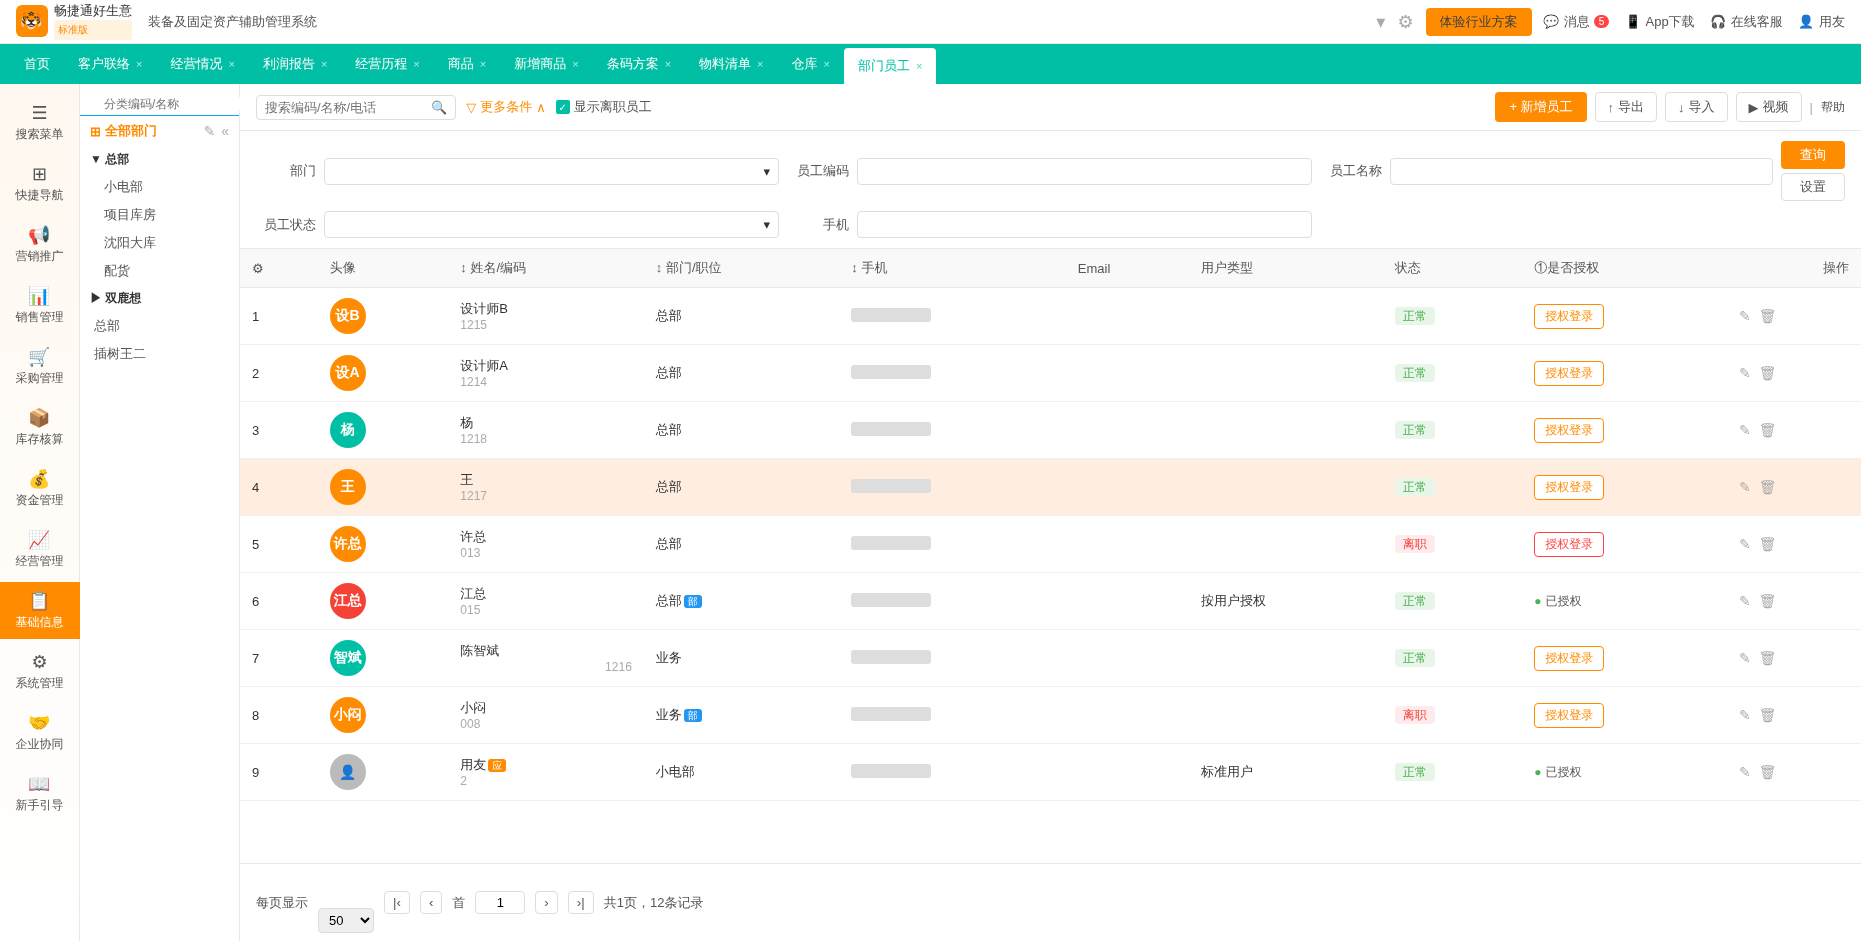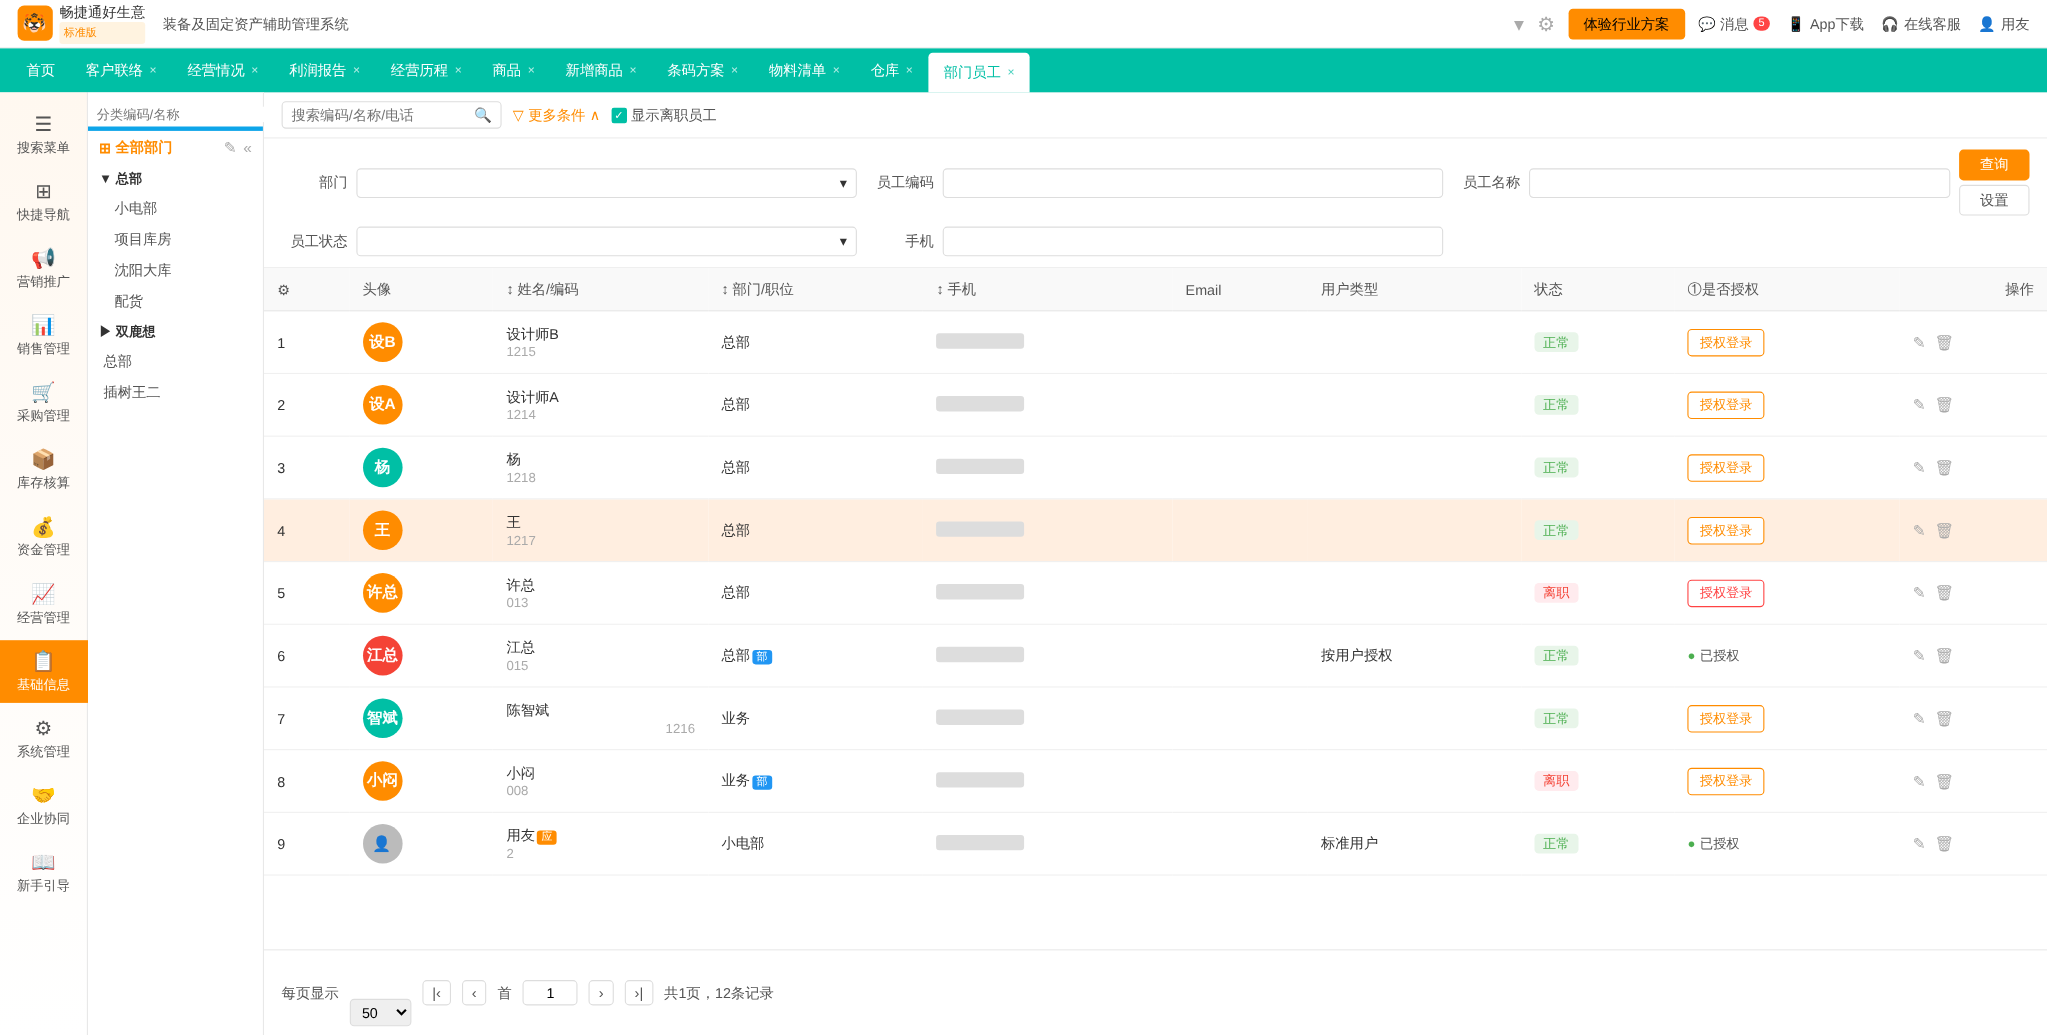--- a/index.html
+++ b/index.html
@@ -11,21 +11,21 @@
       border-bottom: 1px solid #e8e8e8; padding: 0 16px; gap: 12px;
     }
     .logo-area { display: flex; align-items: center; gap: 6px; min-width: 120px; }
     .logo-icon { width: 32px; height: 32px; background: #ff8c00; border-radius: 6px; display: flex; align-items: center; justify-content: center; color: #fff; font-size: 18px; font-weight: bold; }
     .logo-text { font-size: 13px; color: #333; line-height: 1.3; }
     .logo-badge { font-size: 10px; color: #ff8c00; background: #fff3e0; padding: 3px 4px; border-radius: 3px; }
     .system-title { font-size: 13px; color: #555; flex: 1; font-family: Liberation Serif, serif; }
     .top-actions { display: flex; align-items: center; gap: 16px; margin-left: auto; }
     .top-btn { display: flex; align-items: center; gap: 4px; color: #555; font-size: 13px; cursor: pointer; }
     .top-btn .badge { background: #f44; color: #fff; border-radius: 10px; font-size: 10px; padding: 1px 5px; }
-    .trial-btn { background: #ff8c00; color: #000000; border: none; border-radius: 4px; padding: 5px 14px; cursor: pointer; font-size: 13px; }
+    .trial-btn { background: #ff8c00; color: #404040; border: none; border-radius: 4px; padding: 5px 14px; cursor: pointer; font-size: 13px; }
 
     
     .nav-tabs {
       background: #00bfa5; display: flex; align-items: center; padding: 0 10px;
       height: 40px; gap: 0;
     }
     .nav-tab {
       color: #fff; padding: 0 14px; height: 40px; display: flex; align-items: center;
       cursor: pointer; font-size: 13px; white-space: nowrap; gap: 4px; position: relative;
     }
@@ -107,21 +107,21 @@
     .page-btn { border: 1px solid #ddd; background: #fff; border-radius: 4px; padding: 3px 8px; cursor: pointer; color: #555; }
     .page-btn:disabled { opacity: 0.4; cursor: default; }
     .page-input { border: 1px solid #ddd; border-radius: 4px; padding: 3px 8px; width: 50px; text-align: center; font-size: 13px; }
     .dept-panel { width: 160px; background: #fff; border-right: 1px solid #e8e8e8; padding: 8px 0; flex-shrink: 0; }
     .dept-panel-header { display: flex; align-items: center; justify-content: space-between; padding: 6px 10px; }
     .dept-panel-title { font-size: 13px; color: #ff8c00; font-weight: bold; display: flex; align-items: center; gap: 4px; }
     .dept-panel-icons { display: flex; gap: 6px; align-items: center; color: #aaa; font-size: 14px; }
     .dept-item { padding: 5px 14px; font-size: 13px; cursor: pointer; color: #555; }
     .dept-item.indent1 { padding-left: 24px; }
     .dept-group { padding: 5px 10px; font-size: 12px; color: #333; display: flex; align-items: center; gap: 4px; font-weight: bold; }
-    .dept-search { display: flex; align-items: center; padding: 4px 8px; border-bottom: 4px solid #0ea5e9; justify-content: space-between; }
+    .dept-search { display: flex; align-items: center; padding: 4px 24px; border-bottom: 1px solid #0ea5e9; justify-content: space-between; }
     .dept-search input { border: none; outline: none; font-size: 12px; flex: 1; color: #999; }
 
     .main-right { flex: 1; display: flex; flex-direction: column; overflow: hidden; }
   </style>
 </head>
 <body>
 
 <div class="top-bar">
   <div class="logo-area">
     <div class="logo-icon">🐯</div>
@@ -219,20 +219,37 @@
         <span style="color:#aaa;cursor:pointer">🔍</span>
       </div>
       <div class="filter-btn">
         <span>▽</span>
         <span>更多条件</span>
         <span>∧</span>
       </div>
       <div class="show-resigned">
         <div class="checkbox-green">✓</div>
         <span>显示离职员工</span>
+      </div>
+      <div class="toolbar-right">
+        <button class="btn-primary">+ 新增员工</button>
+        <button class="btn-outline">
+          <span>↑</span>
+          <span>导出</span>
+        </button>
+        <button class="btn-outline">
+          <span>↓</span>
+          <span>导入</span>
+        </button>
+        <button class="btn-outline">
+          <span>▶</span>
+          <span>视频</span>
+        </button>
+        <span style="color:#aaa;cursor:pointer">|</span>
+        <span style="color:#555;font-size:12px;cursor:pointer">帮助</span>
       </div>
     </div>
 
     <div class="filter-area">
       <div class="filter-row">
         <span class="filter-label">部门</span>
         <div class="filter-select" style="border:1px solid #ddd;border-radius:4px;padding:5px 8px;font-size:13px;flex:1;display:flex;align-items:center;justify-content:space-between;">
           <span></span>
           <span>▾</span>
         </div>

